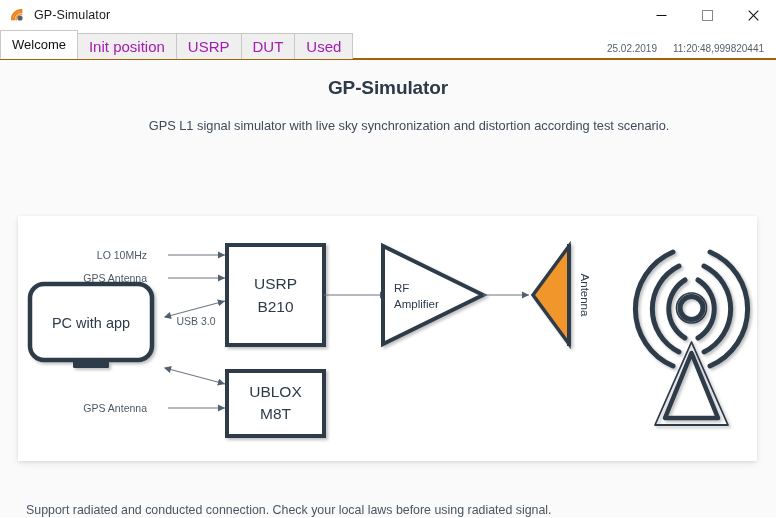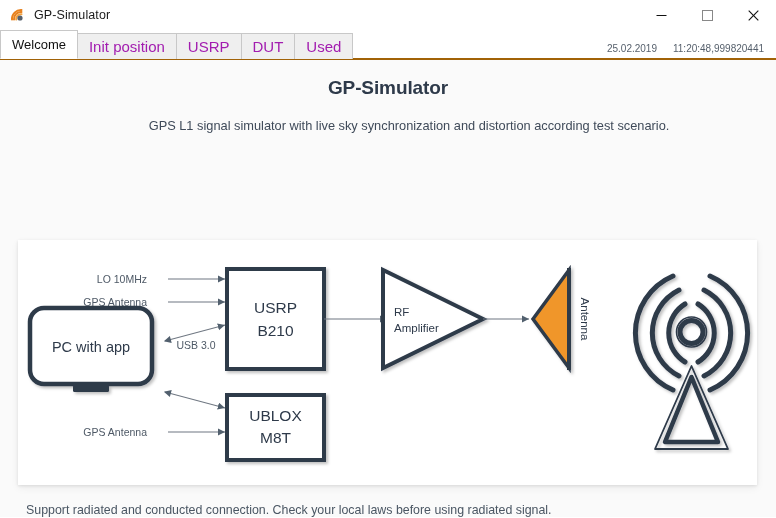--- a/index.html
+++ b/index.html
@@ -121,21 +121,21 @@
     color: #3f4a59;
     line-height: 20px;
     margin-top: 17px;
     margin-left: 42px;
   }
 
   
   .diagram-panel {
     position: absolute;
     left: 18px;
-    top: 180px;
+    top: 156px;
     width: 739px;
     height: 245px;
     background: #ffffff;
     box-shadow: 0 1px 3px rgba(0,0,0,0.10), 0 3px 8px rgba(0,0,0,0.06);
   }
   .diagram-panel svg { display: block; }
 
   
   .notes {
     position: absolute;

